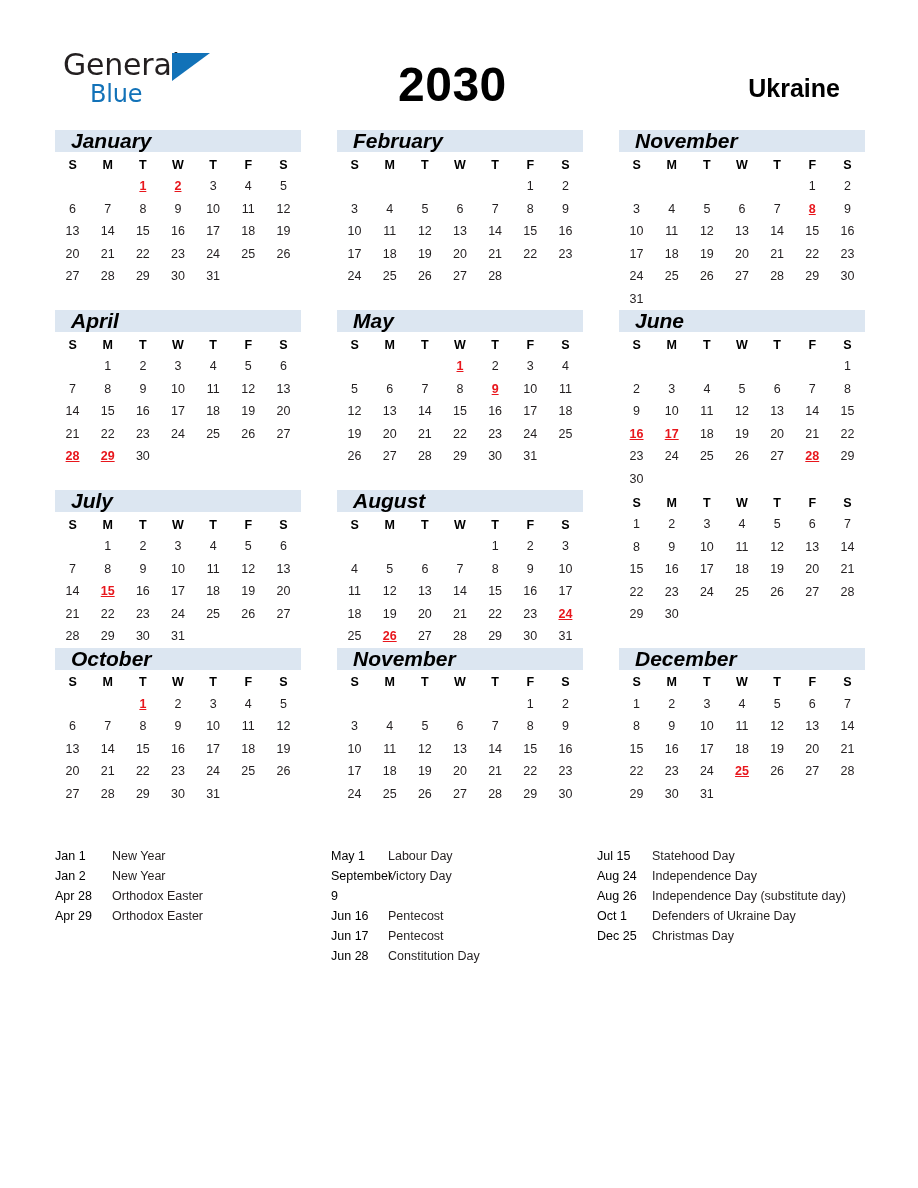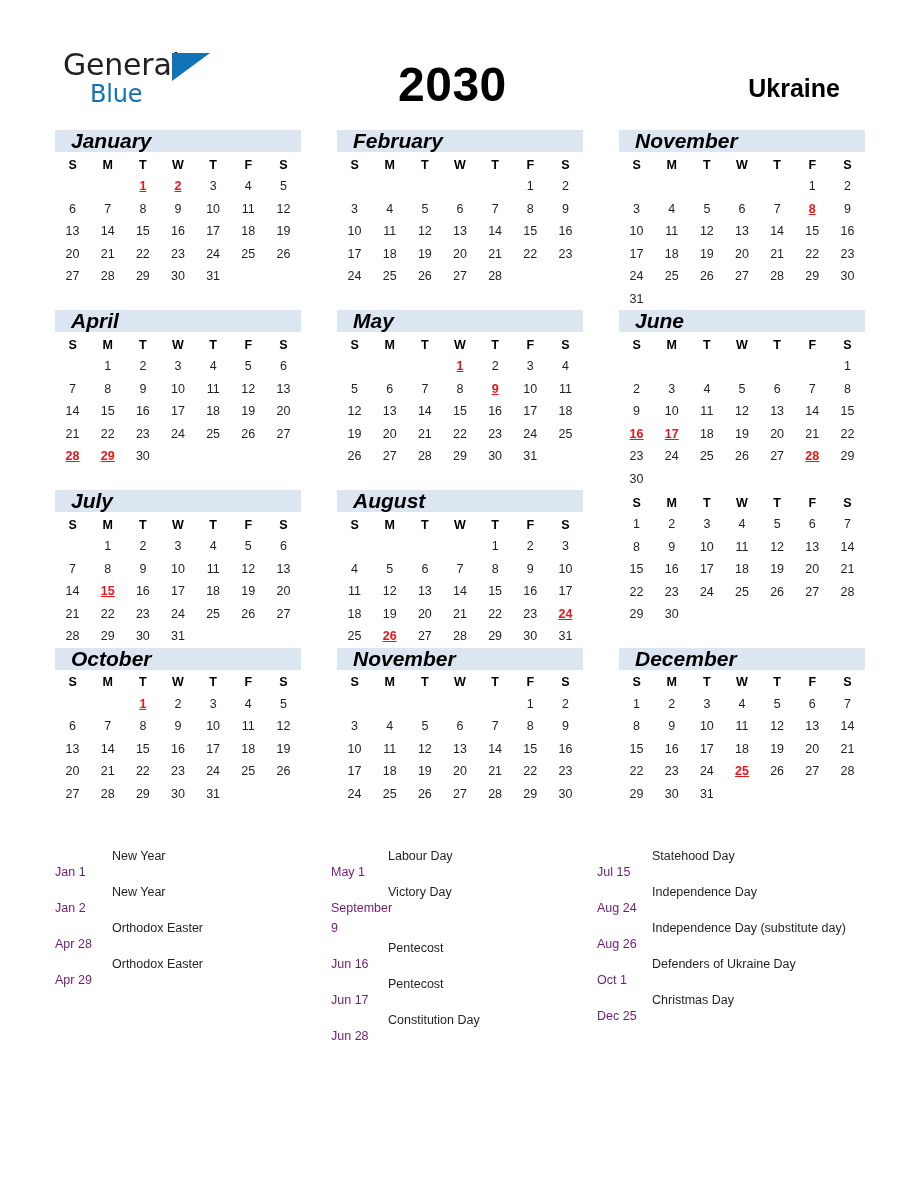--- a/index.html
+++ b/index.html
@@ -106,22 +106,21 @@
   .legend-item {
     display: flex;
     align-items: flex-start;
     font-size: 12.5px;
     line-height: 20px;
     margin-bottom: 0;
   }
   .legend-date {
     width: 57px;
     flex: 0 0 57px;
-    color: #701a75;
-    margin-top: 16px;
+    color: #000000;
   }
   .legend-name { color: #231f20; text-align: right; }
   .legend-col-3 .legend-date { width: 55px; flex: 0 0 55px; }
   .legend-col-3 .legend-name { max-width: 195px; }
 </style>
 </head>
 <body>
 
 <div class="page">
 

